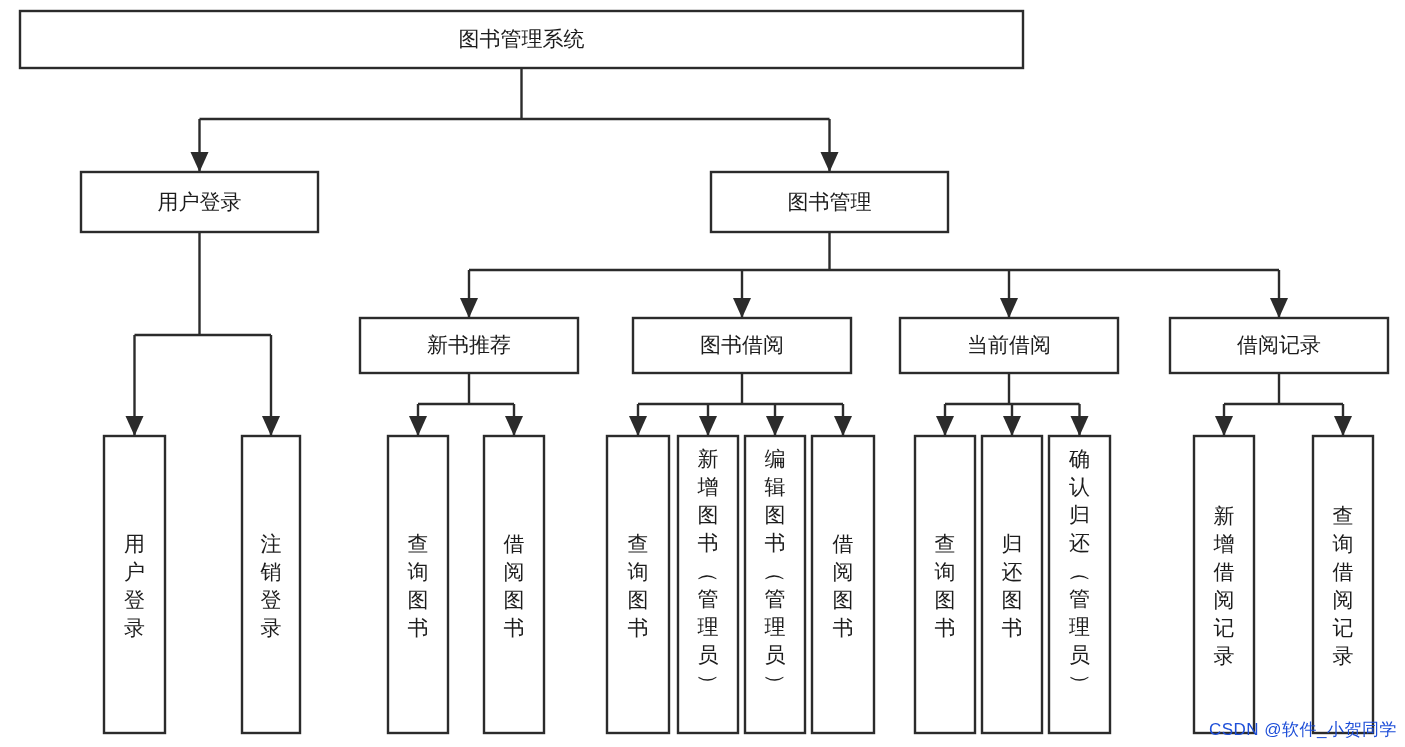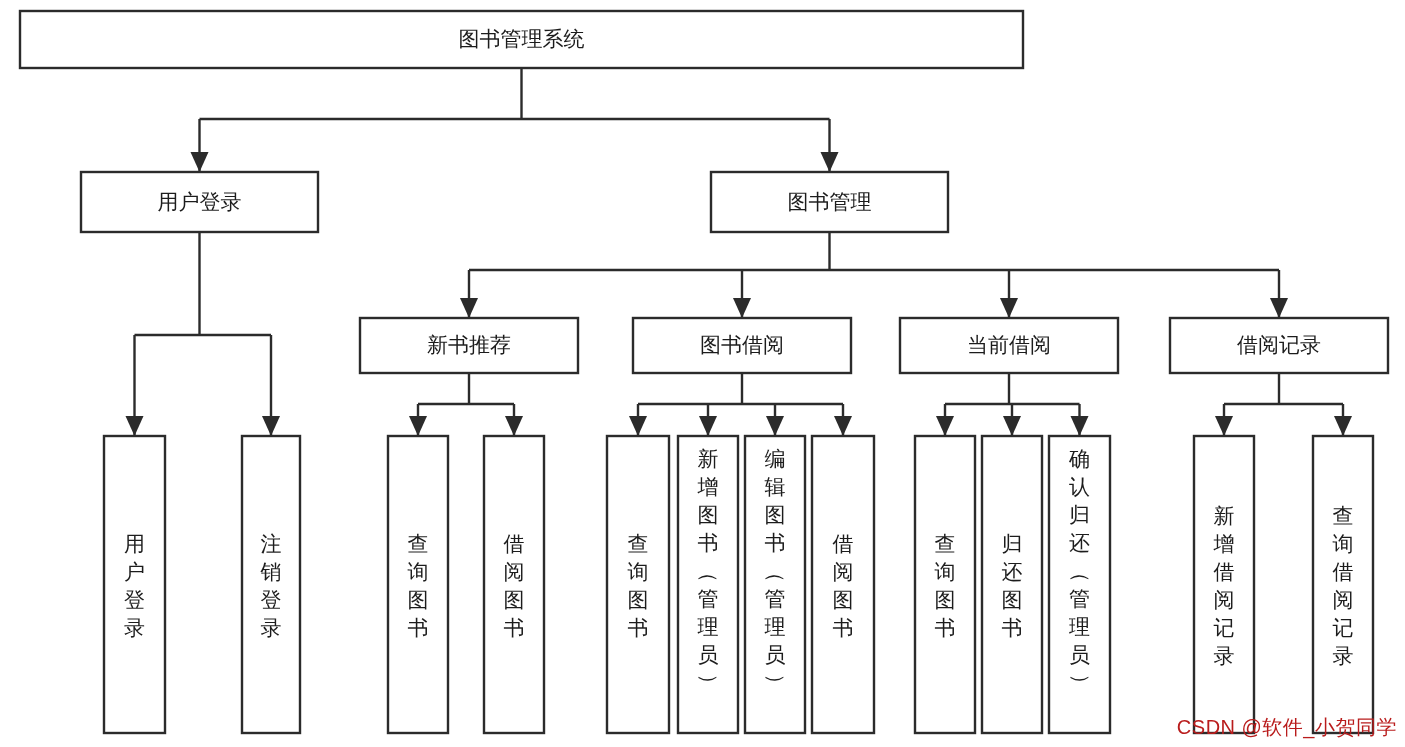--- a/index.html
+++ b/index.html
@@ -52,22 +52,22 @@
     font-family: "Liberation Sans", "DejaVu Sans", sans-serif;
     font-size: 21px;
     fill: #1c1c1c;
     text-anchor: middle;
   }
   .watermark {
     position: absolute;
     right: 8px;
     bottom: 6px;
     font-family: "Liberation Sans", "DejaVu Sans", sans-serif;
-    font-size: 20px;
-    color: #b91c1c;
+    font-size: 17px;
+    color: #1d4ed8;
     white-space: nowrap;
     letter-spacing: 0.5px;
     pointer-events: none;
   }
 </style>
 </head>
 <body>
 
 <div id="diagram-root">
   <svg id="tree-svg" viewBox="0 0 1405 747" xmlns="http://www.w3.org/2000/svg">

